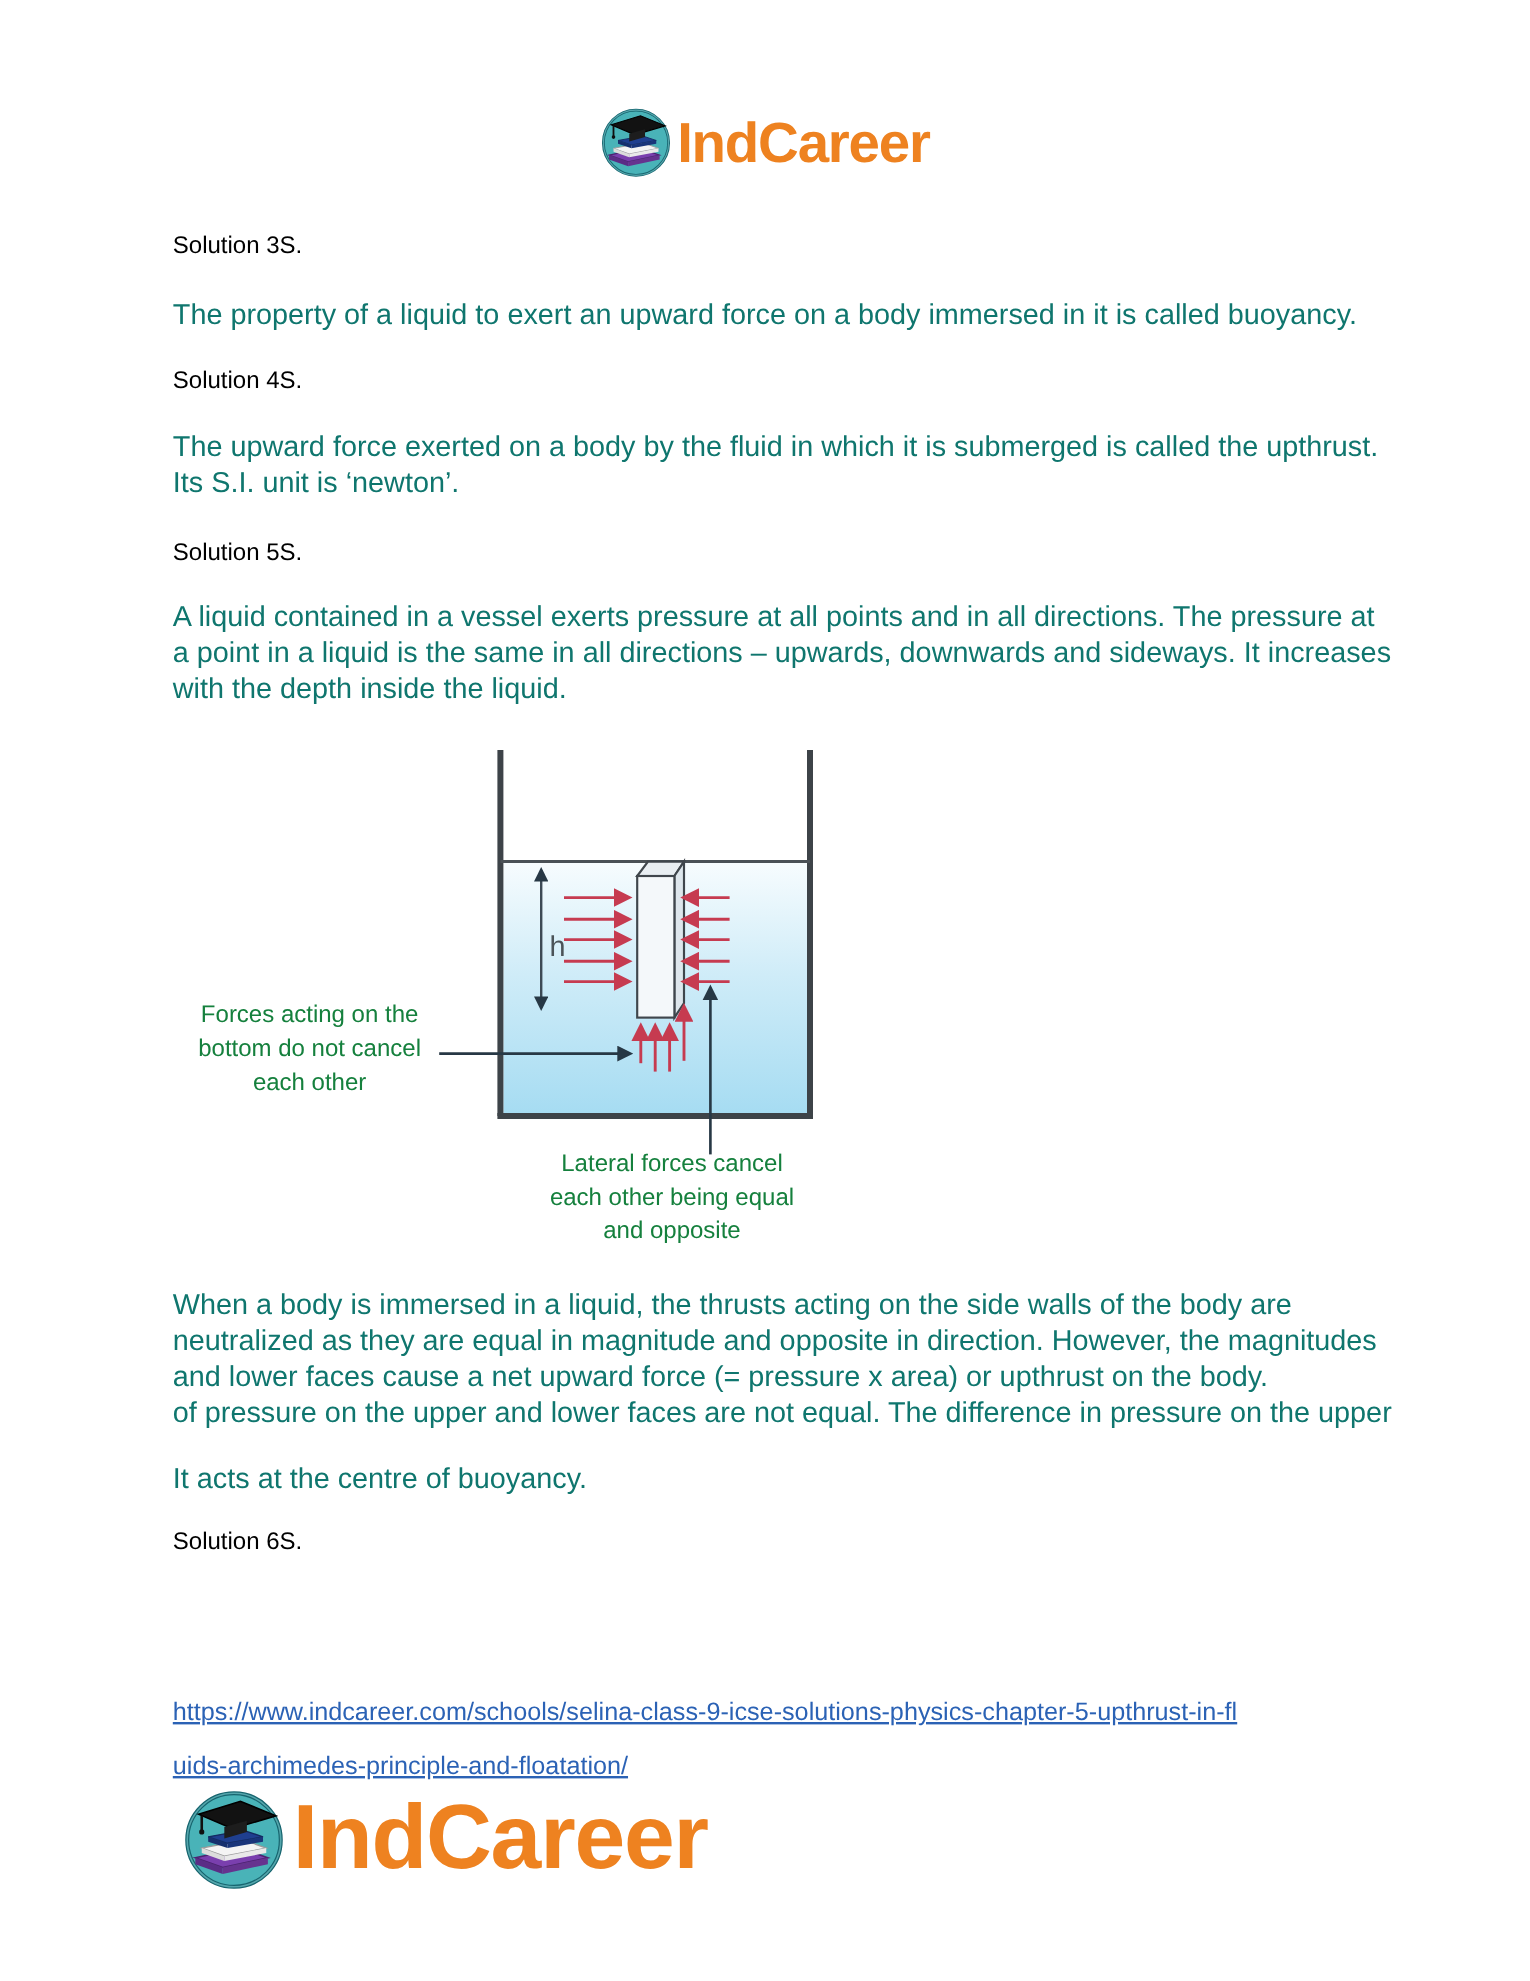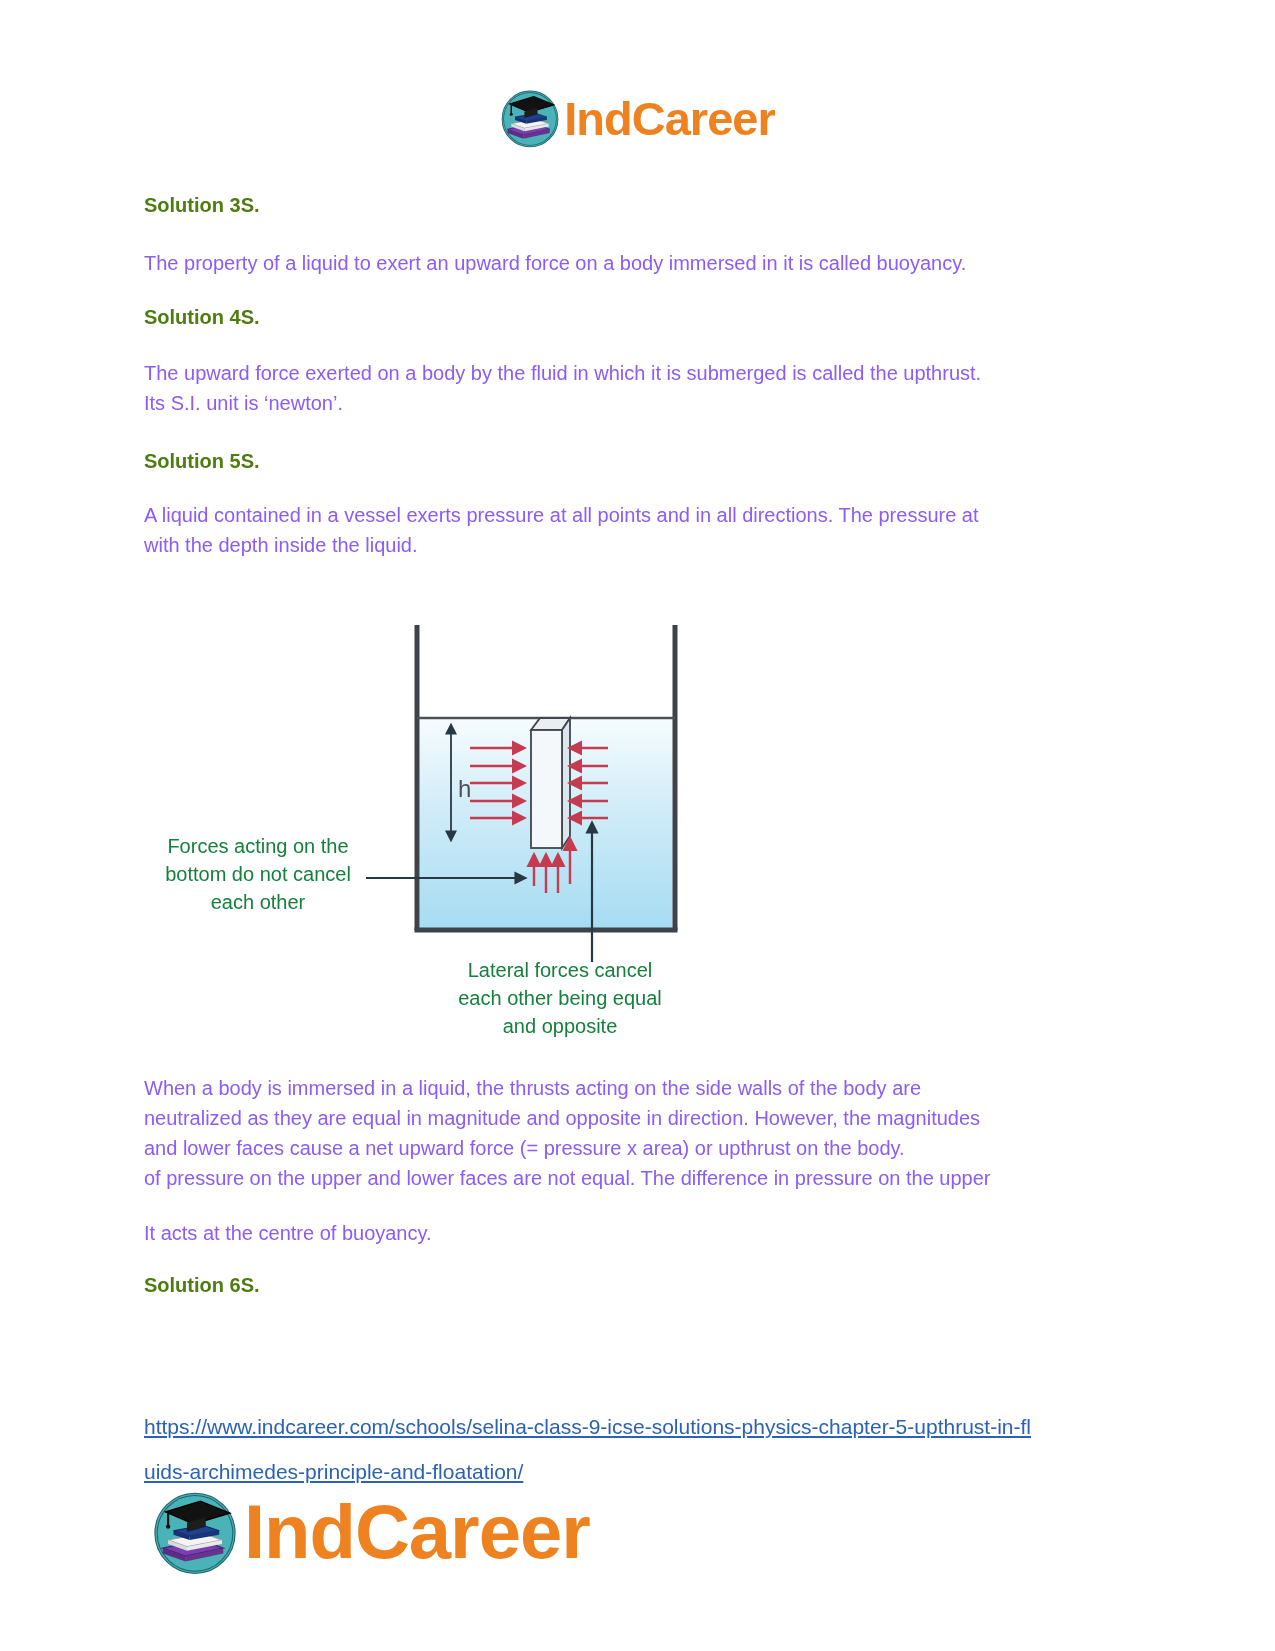--- a/index.html
+++ b/index.html
@@ -25,26 +25,26 @@
   .logo-bottom svg { width:86px; height:86px; margin-right:6px; }
   .brand-text {
     font-weight:bold;
     letter-spacing:-1px;
     color:#ee8220;
   }
 
   
   .heading {
     left:144px;
-    font-size:20px; font-weight:bold; color:#4d7c0f;
+    font-size:20px; font-weight:normal; color:#000000;
     line-height:26px; white-space:nowrap;
   }
   .para {
     left:144px; width:940px;
-    font-size:20px; line-height:30px; color:#8b5cf6;
+    font-size:24px; line-height:30px; color:#0f766e;
   }
   .para .line { white-space:nowrap; }
 
   
   .diagram-label {
     position:absolute;
     font-size:20px; line-height:28px;
     color:#15803d; text-align:center;
   }
   .link-block {
@@ -92,20 +92,21 @@
 
   <div class="abs heading" style="top:284px">Solution 4S.</div>
   <div class="abs para" style="top:338px">
     <div class="line">The upward force exerted on a body by the fluid in which it is submerged is called the upthrust.</div>
     <div class="line">Its S.I. unit is ‘newton’.</div>
   </div>
 
   <div class="abs heading" style="top:428px">Solution 5S.</div>
   <div class="abs para" style="top:480px">
     <div class="line">A liquid contained in a vessel exerts pressure at all points and in all directions. The pressure at</div>
+    <div class="line">a point in a liquid is the same in all directions – upwards, downwards and sideways. It increases</div>
     <div class="line">with the depth inside the liquid.</div>
   </div>
 
   <div class="abs" style="left:140px; top:565px; width:580px; height:460px">
     <svg width="580" height="460" viewBox="0 0 580 460">
       <defs>
         <linearGradient id="waterGrad" x1="0" y1="0" x2="0" y2="1">
           <stop offset="0" stop-color="#f7fcfe"></stop>
           <stop offset="0.45" stop-color="#cfecf8"></stop>
           <stop offset="1" stop-color="#a6dcf2"></stop>

